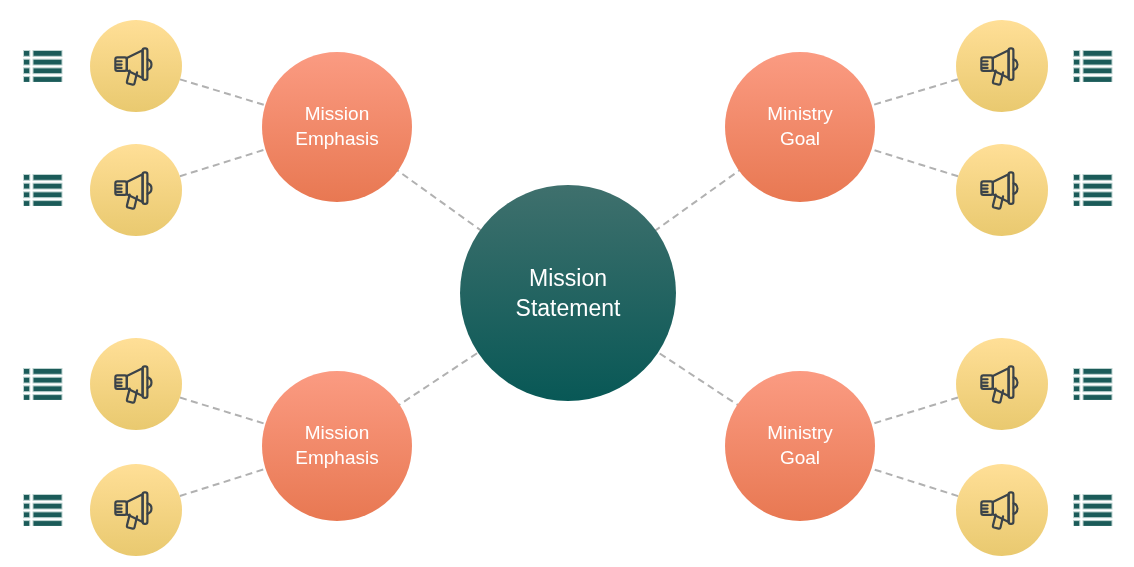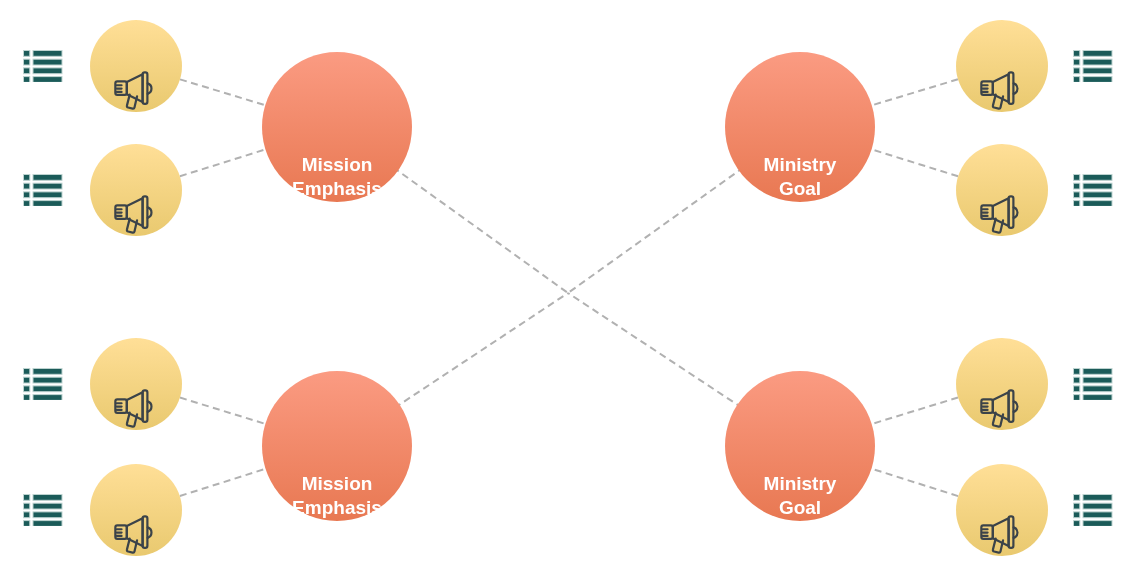--- a/index.html
+++ b/index.html
@@ -24,25 +24,25 @@
   .conn {
     stroke: var(--connector, #b1b1b1);
     stroke-width: 2;
     stroke-dasharray: 7 4.5;
     fill: none;
   }
   .node {
     position: absolute;
     border-radius: 50%;
     display: flex;
-    align-items: flex-end;
+    align-items: center;
     justify-content: center;
     text-align: center;
     color: var(--node_text, #ffffff);
-    font-weight: 700;
+    font-weight: 400;
     z-index: 1;
   }
   .center-node {
     left: 460px;
     top: 185px;
     width: 216px;
     height: 216px;
     background: linear-gradient(180deg, var(--teal_light, #3f706d) 0%, var(--teal_dark, #085856) 100%);
     font-size: 23px;
     line-height: 1.32;
@@ -98,20 +98,23 @@
     <line class="conn" x1="136" y1="510" x2="337" y2="446"></line>
     <line class="conn" x1="337" y1="446" x2="568" y2="293"></line>
     <line class="conn" x1="1002" y1="66" x2="800" y2="127"></line>
     <line class="conn" x1="1002" y1="190" x2="800" y2="127"></line>
     <line class="conn" x1="800" y1="127" x2="568" y2="293"></line>
     <line class="conn" x1="1002" y1="384" x2="800" y2="446"></line>
     <line class="conn" x1="1002" y1="510" x2="800" y2="446"></line>
     <line class="conn" x1="800" y1="446" x2="568" y2="293"></line>
   </svg>
 
+  <div class="node center-node">
+    <span class="node-label">Mission Statement</span>
+  </div>
 
   <div class="node branch pos-tl">
     <span class="node-label">Mission Emphasis</span>
   </div>
   <div class="node branch pos-tr">
     <span class="node-label">Ministry Goal</span>
   </div>
   <div class="node branch pos-bl">
     <span class="node-label">Mission Emphasis</span>
   </div>

